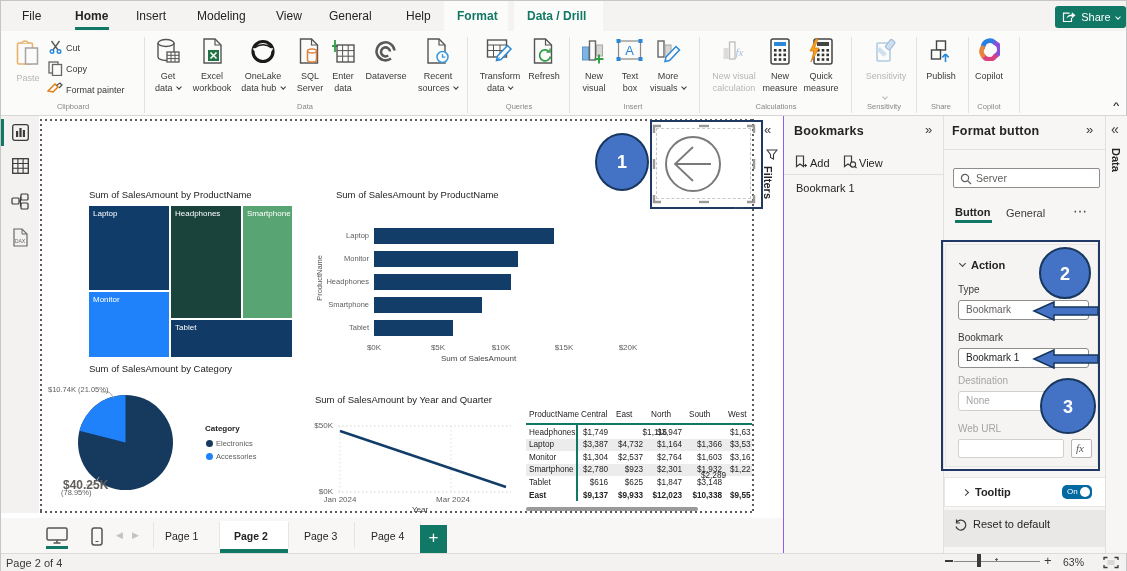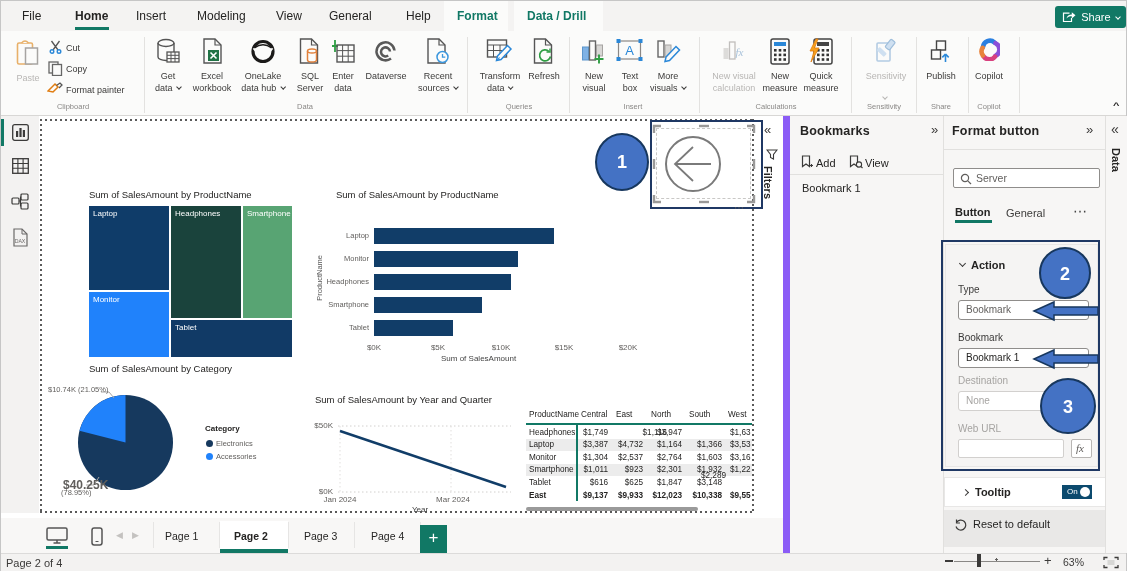--- a/index.html
+++ b/index.html
@@ -26,21 +26,21 @@
 .side { position:absolute; left:0; top:115px; width:38px; height:397px; background:#f3f2f1; }
 .sgrn { position:absolute; left:0; top:3px; width:3px; height:27px; background:#117865; }
 
 .canvas { position:absolute; left:38px; top:115px; width:744px; height:402px; background:#fff; overflow:hidden; }
 .dotH { position:absolute; height:2px; background-image:repeating-linear-gradient(to right,#5a5a5a 0 2px,transparent 2px 5px); }
 .dotV { position:absolute; width:2px; background-image:repeating-linear-gradient(to bottom,#5a5a5a 0 2px,transparent 2px 5px); }
 .vtitle { position:absolute; font-size:9.5px; color:#252423; white-space:nowrap; }
 .axlbl { position:absolute; font-size:8px; color:#605e5c; white-space:nowrap; }
 
 .fstrip { position:absolute; left:752px; top:115px; width:30px; height:402px; background:#fff; }
-.bpanel { position:absolute; left:782px; top:115px; width:160px; height:437px; background:#f7f6f5; border-left:7px solid #8b5cf6; }
+.bpanel { position:absolute; left:782px; top:115px; width:160px; height:437px; background:#f7f6f5; border-left:1px solid #8b5cf6; }
 .fpanel { position:absolute; left:942px; top:115px; width:162px; height:437px; background:#f7f6f5; border-left:1px solid #e1e0de; }
 .dstrip { position:absolute; left:1104px; top:115px; width:22px; height:437px; background:#f7f6f5; border-left:1px solid #e1e0de; }
 .ptitle { font-size:12.5px; font-weight:bold; color:#252423; letter-spacing:0.2px; }
 .vert { writing-mode:vertical-rl; }
 
 .pagebar { position:absolute; left:0; top:517px; width:782px; height:35px; background:#f8f7f6; }
 .ptxt { position:absolute; top:12px; font-size:10.5px; color:#252423; white-space:nowrap; }
 .psep { position:absolute; top:4px; height:26px; width:1px; background:#e6e5e4; }
 .statusbar { position:absolute; left:0; top:552px; width:1125px; height:18px; background:#f3f2f1; border-top:1px solid #dcdbda; font-size:11px; color:#3b3a39; }
 .inbox { position:absolute; background:#fff; border:1px solid #8f8d8b; border-radius:2px; font-size:10px; }
@@ -384,21 +384,21 @@
         <div class="abs" style="left:98px;top:34px;width:60px;text-align:right;">$1,164</div>
         <div class="abs" style="left:138px;top:34px;width:60px;text-align:right;">$1,366</div>
         <div class="abs" style="left:206px;top:34px;">$3,53</div>
     <div class="abs" style="left:5px;top:47px;">Monitor</div>
         <div class="abs" style="left:24px;top:47px;width:60px;text-align:right;">$1,304</div>
         <div class="abs" style="left:59px;top:47px;width:60px;text-align:right;">$2,537</div>
         <div class="abs" style="left:98px;top:47px;width:60px;text-align:right;">$2,764</div>
         <div class="abs" style="left:138px;top:47px;width:60px;text-align:right;">$1,603</div>
         <div class="abs" style="left:206px;top:47px;">$3,16</div>
     <div class="abs" style="left:5px;top:59px;">Smartphone</div>
-        <div class="abs" style="left:24px;top:59px;width:60px;text-align:right;">$1,011</div>
+        <div class="abs" style="left:24px;top:59px;width:60px;text-align:right;">$2,780</div>
         <div class="abs" style="left:59px;top:59px;width:60px;text-align:right;">$923</div>
         <div class="abs" style="left:98px;top:59px;width:60px;text-align:right;">$2,301</div>
         <div class="abs" style="left:138px;top:59px;width:60px;text-align:right;">$1,932</div>
         <div class="abs" style="left:206px;top:59px;">$1,22</div>
     <div class="abs" style="left:5px;top:72px;">Tablet</div>
         <div class="abs" style="left:24px;top:72px;width:60px;text-align:right;">$616</div>
         <div class="abs" style="left:59px;top:72px;width:60px;text-align:right;">$625</div>
         <div class="abs" style="left:98px;top:72px;width:60px;text-align:right;">$1,847</div>
         <div class="abs" style="left:138px;top:72px;width:60px;text-align:right;">$3,148</div>
     <div class="abs" style="left:5px;top:85px;font-weight:bold;">East</div>
@@ -499,21 +499,21 @@
       </svg>
   <svg class="abs" style="left:88px;top:232px;" width="68" height="22" viewBox="0 0 68 22">
         <path d="M2 11 L22 2 L22 7 L66 7 L66 15 L22 15 L22 20 Z" fill="#4472c4" stroke="#17375e" stroke-width="1.5"></path>
       </svg>
   <div class="circ" style="left:95px;top:131px;width:52px;height:52px;line-height:50px;font-size:18px;">2</div>
   <div class="circ" style="left:96px;top:262px;width:56px;height:56px;line-height:54px;font-size:18px;">3</div>
   <div class="abs" style="left:-3px;top:124px;width:159px;height:231px;border:2px solid #1f3864;"></div>
 
   <div class="abs" style="left:0px;top:361px;width:162px;height:30px;background:#fff;border:1px solid #e8e7e6;"></div>
   <div class="abs" style="left:17px;top:370px;font-size:11px;font-weight:bold;color:#252423;"><span class="chev" style="width:5px;height:5px;border-width:1.4px;transform:rotate(-45deg);vertical-align:1px;margin-right:7px;"></span>Tooltip</div>
-  <div class="abs" style="left:118px;top:369px;width:30px;height:14px;background:#0c4a6e;border-radius:0;">
+  <div class="abs" style="left:118px;top:369px;width:30px;height:14px;background:#0369a1;border-radius:5px;">
         <span style="position:absolute;left:5px;top:2px;font-size:8px;color:#fff;">On</span>
         <span style="position:absolute;right:2px;top:2px;width:10px;height:10px;background:#fff;border-radius:50%;"></span>
       </div>
 
   <div class="abs" style="left:0px;top:394px;width:162px;height:37px;background:#e9e8e7;">
     <svg class="abs" style="left:10px;top:9px;" width="13" height="13" viewBox="0 0 13 13">
           <path d="M2.5 3.5 A5 5 0 1 1 2 7.5" fill="none" stroke="#3b3a39" stroke-width="1.2"></path>
           <path d="M2.5 0.5 V4 H6" fill="none" stroke="#3b3a39" stroke-width="1.2"></path>
         </svg>
     <span style="position:absolute;left:29px;top:8px;font-size:11px;color:#252423;">Reset to default</span>

